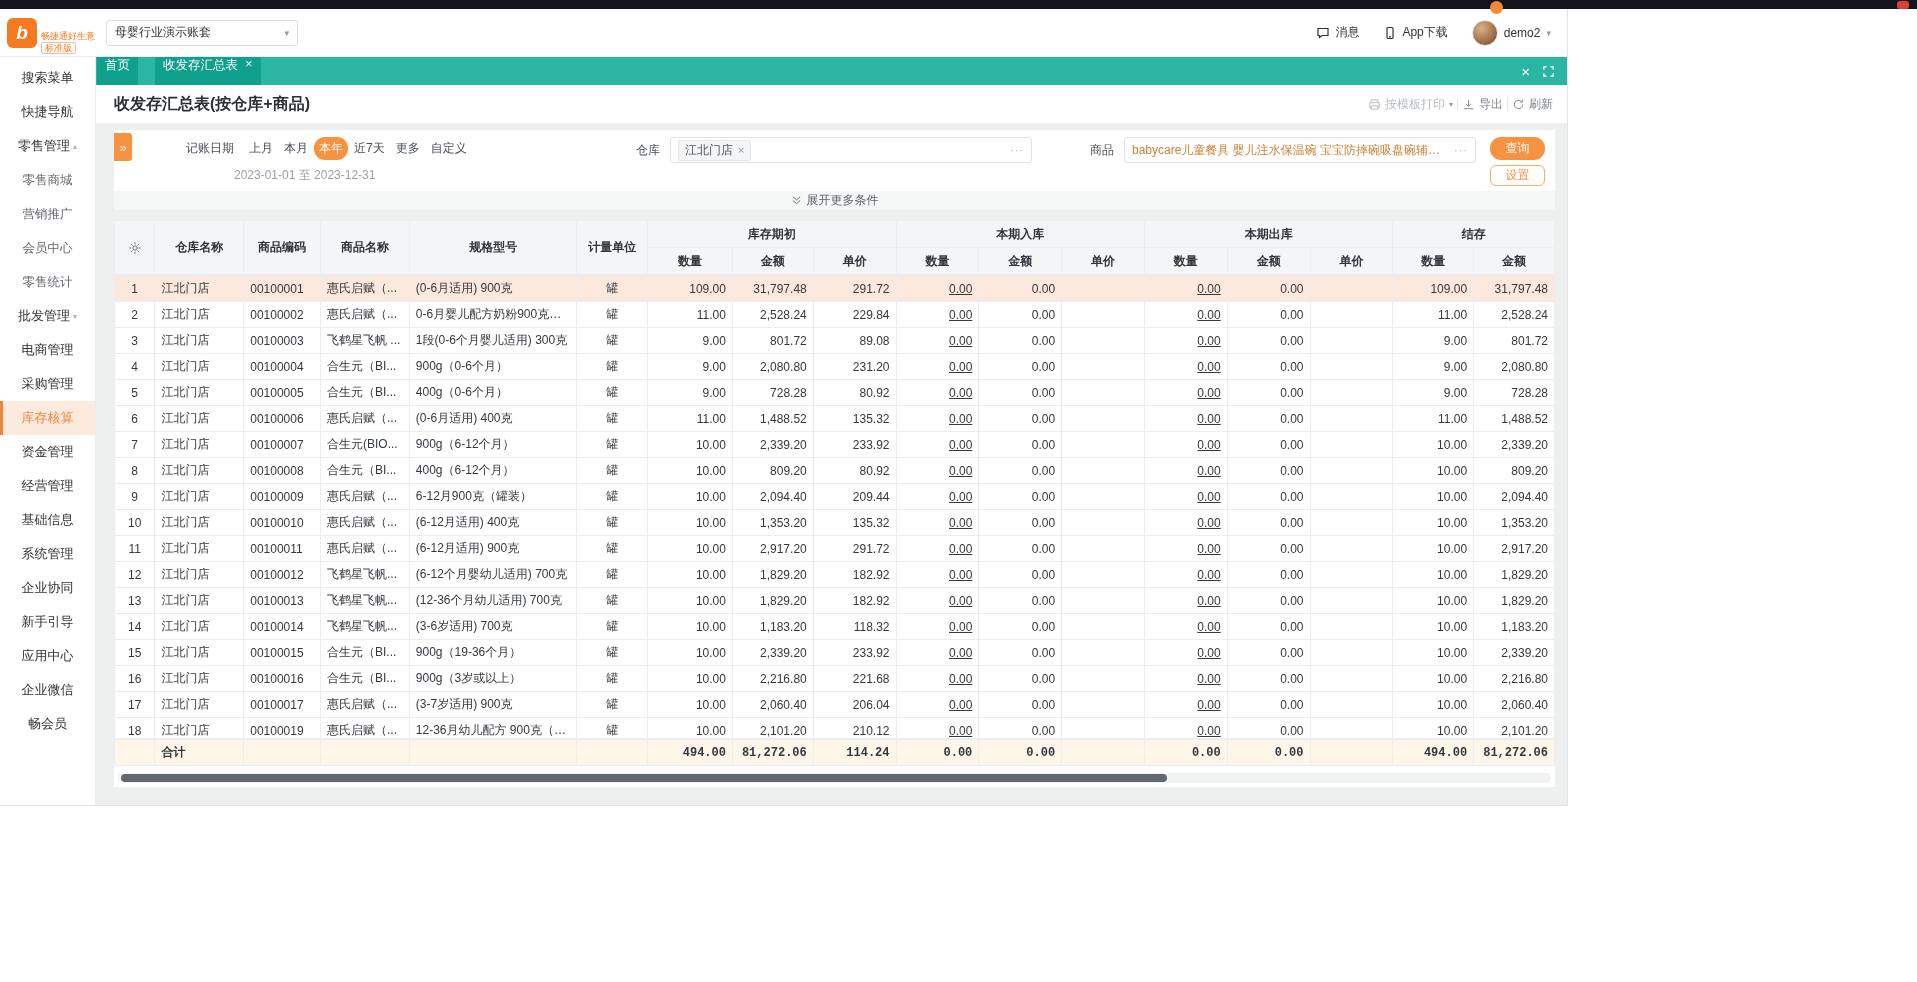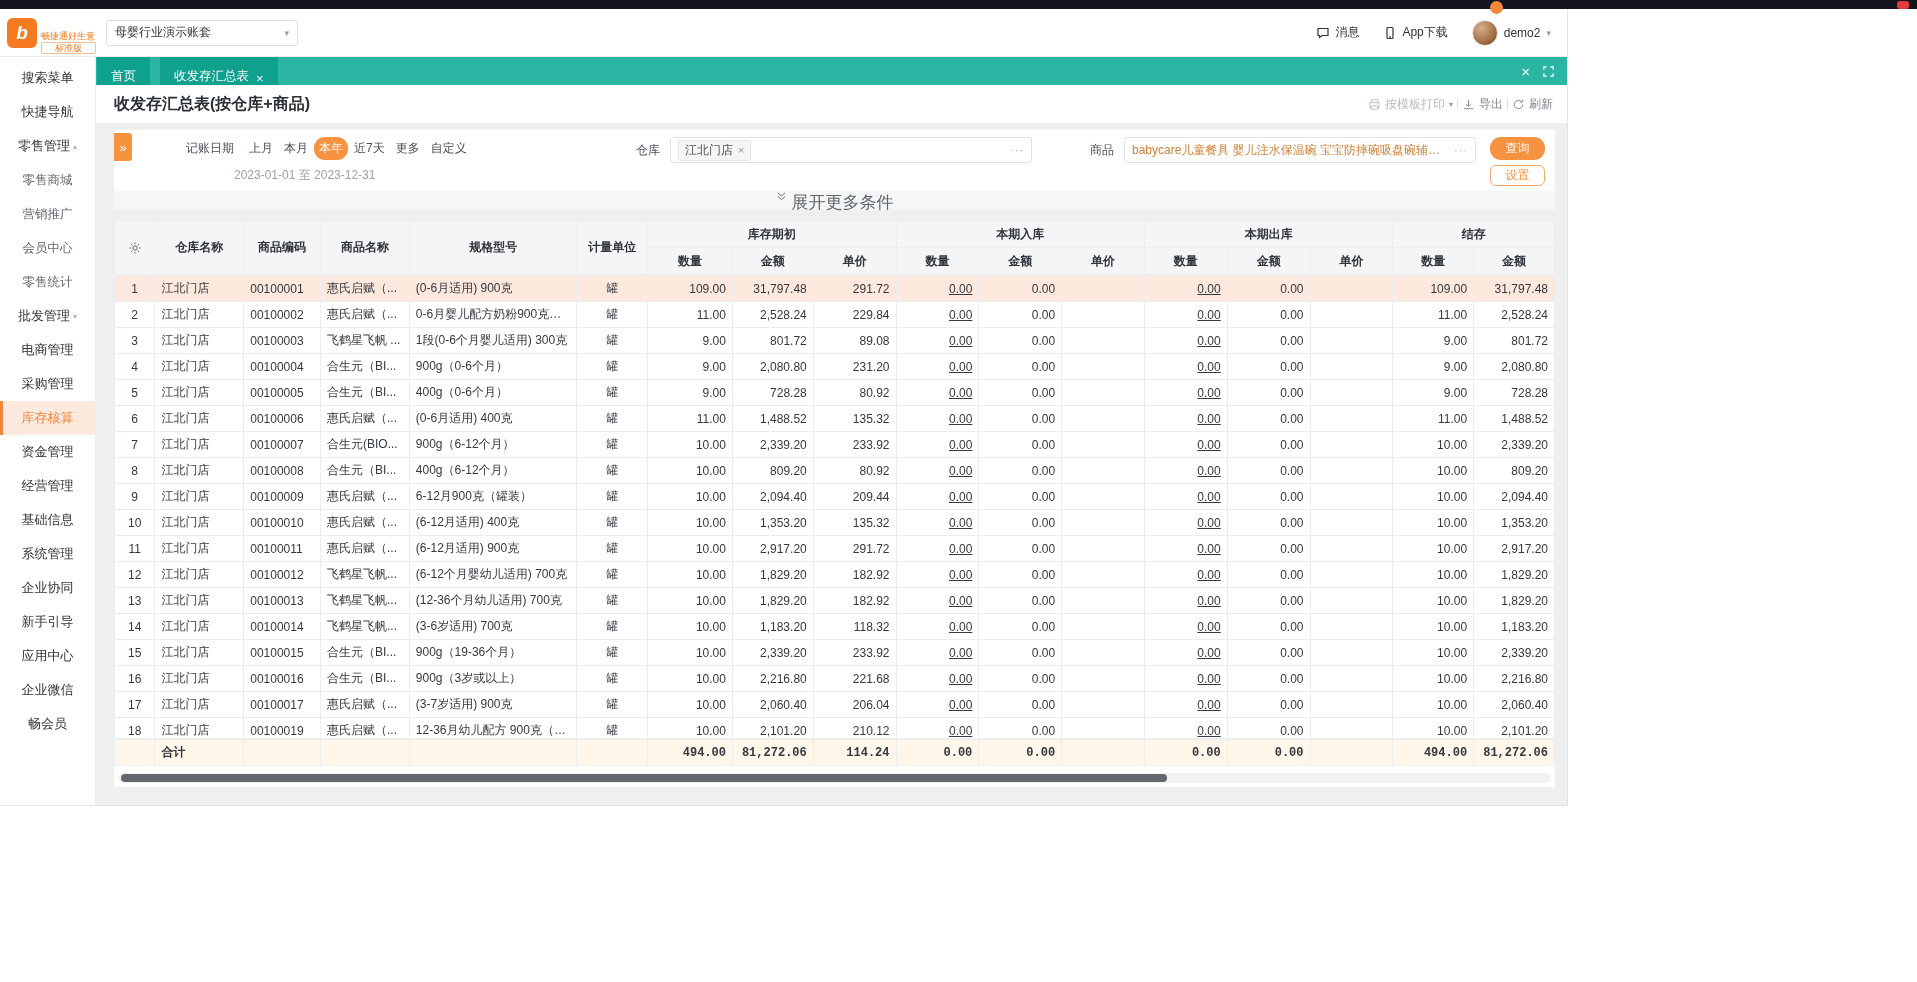--- a/index.html
+++ b/index.html
@@ -16,21 +16,21 @@
   .app { position:absolute; left:0; top:9px; width:1568px; height:797px; background:#fff;
     display:flex; flex-direction:column; border-right:1px solid #e2e4e6; border-bottom:1px solid #e2e4e6; }
 
   
   .topbar { flex:0 0 48px; display:flex; align-items:center; border-bottom:1px solid #ececec; background:#fff; }
   .logo-block { width:96px; display:flex; align-items:center; gap:4px; padding-left:7px; cursor:pointer; }
   .logo-icon { width:30px; height:30px; border-radius:6px; background:#f57a20; color:#fff; font-weight:bold;
     font-size:19px; font-style:italic; display:flex; align-items:center; justify-content:center; flex:0 0 30px; }
   .logo-text { display:flex; flex-direction:column; line-height:1.15;margin-top:20px; }
   .logo-text .brand { color:#f57a20; font-size:9px; white-space:nowrap; }
-  .logo-text .edition { color:#f57a20; font-size:9px; border:1px solid #f6bd92; border-radius:2px; padding:0 13px; align-self:flex-start; }
+  .logo-text .edition { color:#f57a20; font-size:9px; border:1px solid #f6bd92; border-radius:2px; padding:0 3px; align-self:flex-start; }
   .account-select { margin-left:10px; width:192px; height:26px; border:1px solid #dcdfe2; border-radius:3px;
     display:flex; align-items:center; justify-content:space-between; padding:0 8px; font-size:12px; color:#333; cursor:pointer; background:#fff; }
   .caret { color:#999; font-size:9px; }
   .topbar-right { margin-left:auto; display:flex; align-items:center; gap:24px; padding-right:16px; }
   .top-action { display:flex; align-items:center; gap:5px; font-size:12px; color:#333; cursor:pointer; }
   .top-action svg { width:14px; height:14px; stroke-width:1.2; }
   .user { display:flex; align-items:center; gap:6px; font-size:12px; color:#333; cursor:pointer; }
   .avatar { width:26px; height:26px; border-radius:50%;
     background:radial-gradient(circle at 35% 30%, #d7b08a 0%, #a8744c 55%, #6e4426 100%); border:1px solid #e5e5e5; }
 
@@ -41,22 +41,22 @@
     font-size:13px; color:#333; cursor:pointer; position:relative; }
   .side-item.child { color:#63676e; font-size:12.5px; }
   .side-item.active { background:#fdeade; color:#f0863a; }
   .side-item.active::before { content:""; position:absolute; left:0; top:0; bottom:0; width:3px; background:#f0863a; }
   .side-caret { font-size:8px; color:#aeb2b8; }
 
   .content { flex:1; min-width:0; display:flex; flex-direction:column; background:#edf0ef; }
 
   
   .tabbar { flex:0 0 28px; background:#2bb6a3; display:flex; align-items:stretch; padding-left:1px; }
-  .tab { display:flex; align-items:flex-end; gap:7px; padding:0 14px; background:#0fa08e; color:#fff;
-    font-size:12.5px; margin-right:10px; cursor:pointer; white-space:nowrap; }
+  .tab { display:flex; align-items:flex-start; gap:7px; padding:0 8px; background:#0fa08e; color:#fff;
+    font-size:12.5px; margin-right:17px; cursor:pointer; white-space:nowrap; }
   .tab-close { font-size:13px; line-height:1; opacity:.9; cursor:pointer; }
   .tabbar-tools { margin-left:auto; display:flex; align-items:center; gap:12px; color:#fff; padding-right:12px; }
   .tabbar-tools .x { font-size:15px; cursor:pointer; line-height:1; }
   .tabbar-tools svg { width:13px; height:13px; cursor:pointer; }
 
   
   .page-head { flex:0 0 38px; background:#fff; display:flex; align-items:center; padding:0 14px 0 18px; }
   .page-head h1 { font-size:16px; font-weight:bold; color:#2b2f36; }
   .page-tools { margin-left:auto; display:flex; align-items:center; gap:4px; font-size:12px; color:#7d838c;text-align:right; }
   .tool { display:flex; align-items:center; gap:4px; cursor:pointer; white-space:nowrap; }
@@ -86,22 +86,22 @@
   .tag { display:flex; align-items:center; gap:5px; background:#f4f5f6; border:1px solid #e4e7ea; border-radius:2px;
     font-size:12px; color:#555; padding:1px 6px; white-space:nowrap; }
   .tag-x { color:#999; font-size:11px; cursor:pointer; line-height:1; }
   .dots { margin-left:auto; color:#b0b5bb; font-size:11px; letter-spacing:1px; cursor:pointer; }
   .product-text { font-size:12px; color:#cf8137; white-space:nowrap; overflow:hidden; text-overflow:ellipsis; flex:1; }
   .f-actions { margin-left:auto; display:flex; flex-direction:column; gap:5px; width:55px; }
   .btn-primary { background:#f69240; color:#fff; border:none; border-radius:11px; height:23px; font-size:12px; cursor:pointer;
     font-family:inherit; }
   .btn-outline { background:#fff; color:#f69240; border:1px solid #f6a96b; border-radius:6px; height:21px; font-size:12px; cursor:pointer;
     font-family:inherit; }
-  .expand-bar { height:19px; margin:5px -10px 0 -10px; background:#f5f7f7; display:flex; align-items:flex-start; justify-content:center;
-    gap:5px; font-size:17px; color:#60666e; cursor:pointer; }
+  .expand-bar { height:19px; margin:5px -10px 0 -10px; background:#f5f7f7; display:flex; align-items:center; justify-content:center;
+    gap:5px; font-size:12px; color:#60666e; cursor:pointer; }
   .expand-bar svg { width:11px; height:11px; }
 
   
   .table-card { background:#fff; margin:10px 12px 14px 18px; padding-bottom:4px; }
   table.grid { width:100%; border-collapse:collapse; table-layout:fixed; }
   .grid th, .grid td { border:1px solid #ebedef; font-size:12px; height:26px; padding:0 6px;
     overflow:hidden; white-space:nowrap; text-overflow:ellipsis; }
   .grid thead th { background:#f4f5f7; color:#2f333a; font-weight:bold; text-align:center; height:27px; }
   .grid td.al { text-align:left; }
   .grid td.ac { text-align:center; }

